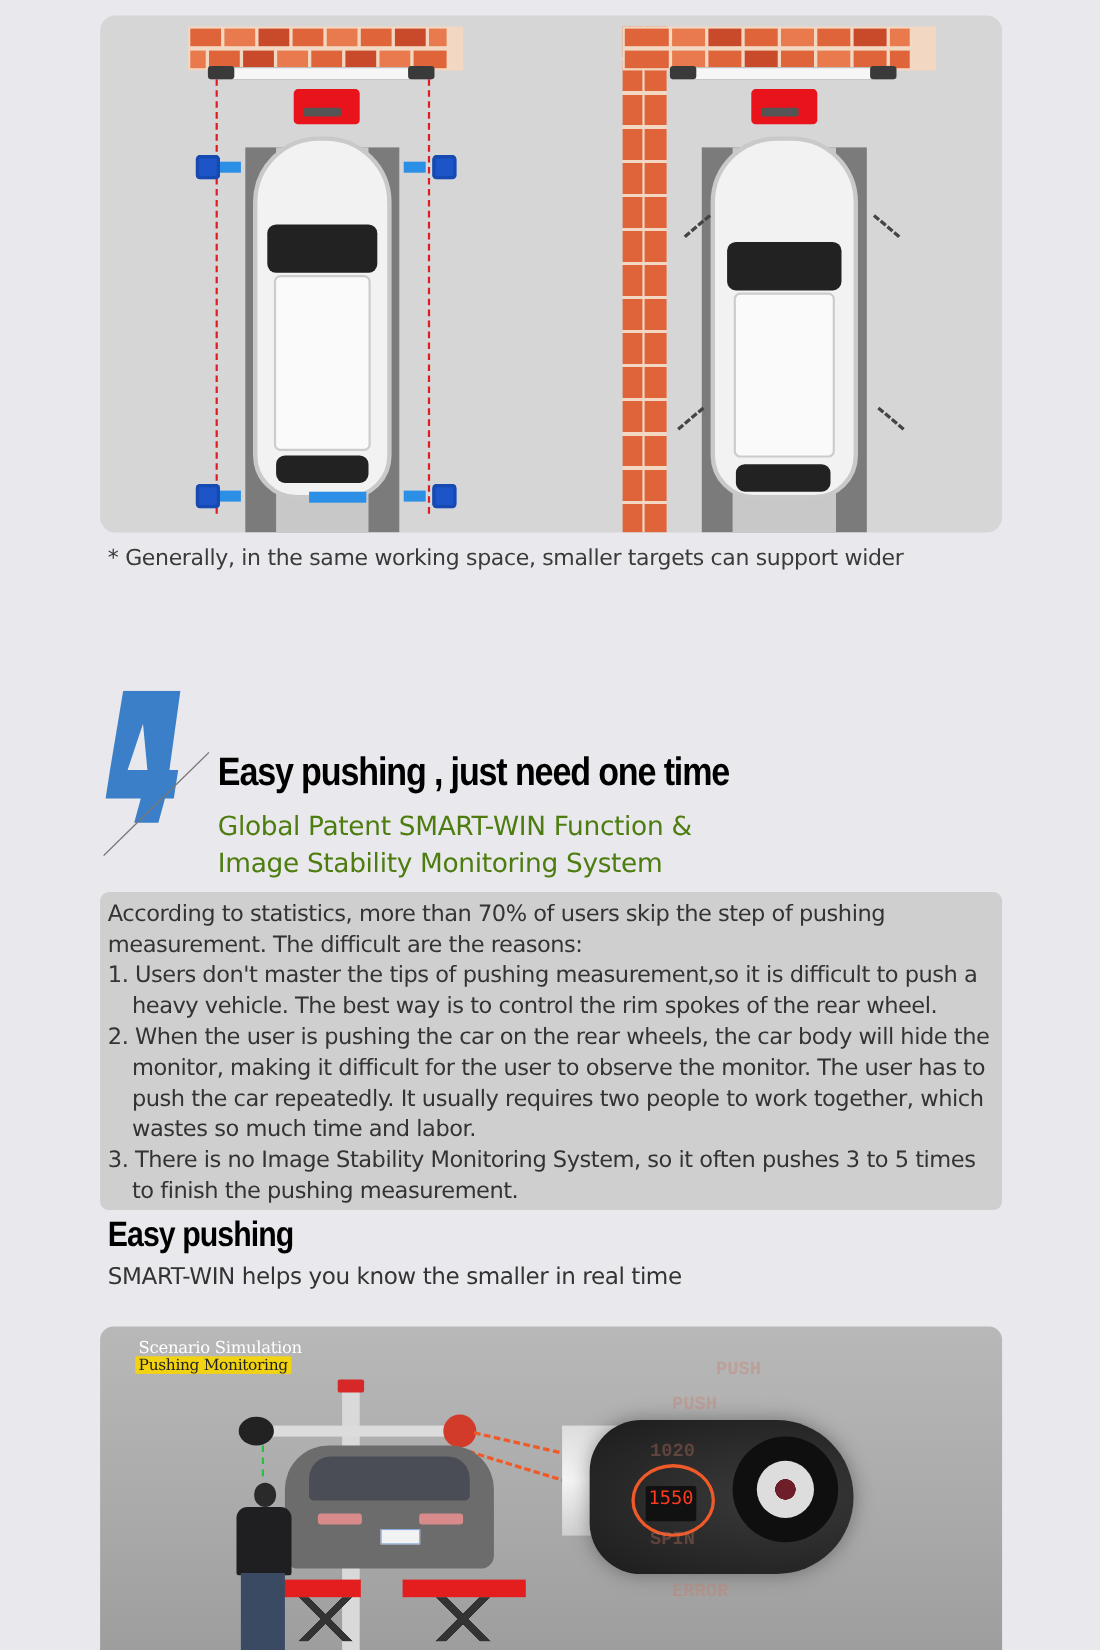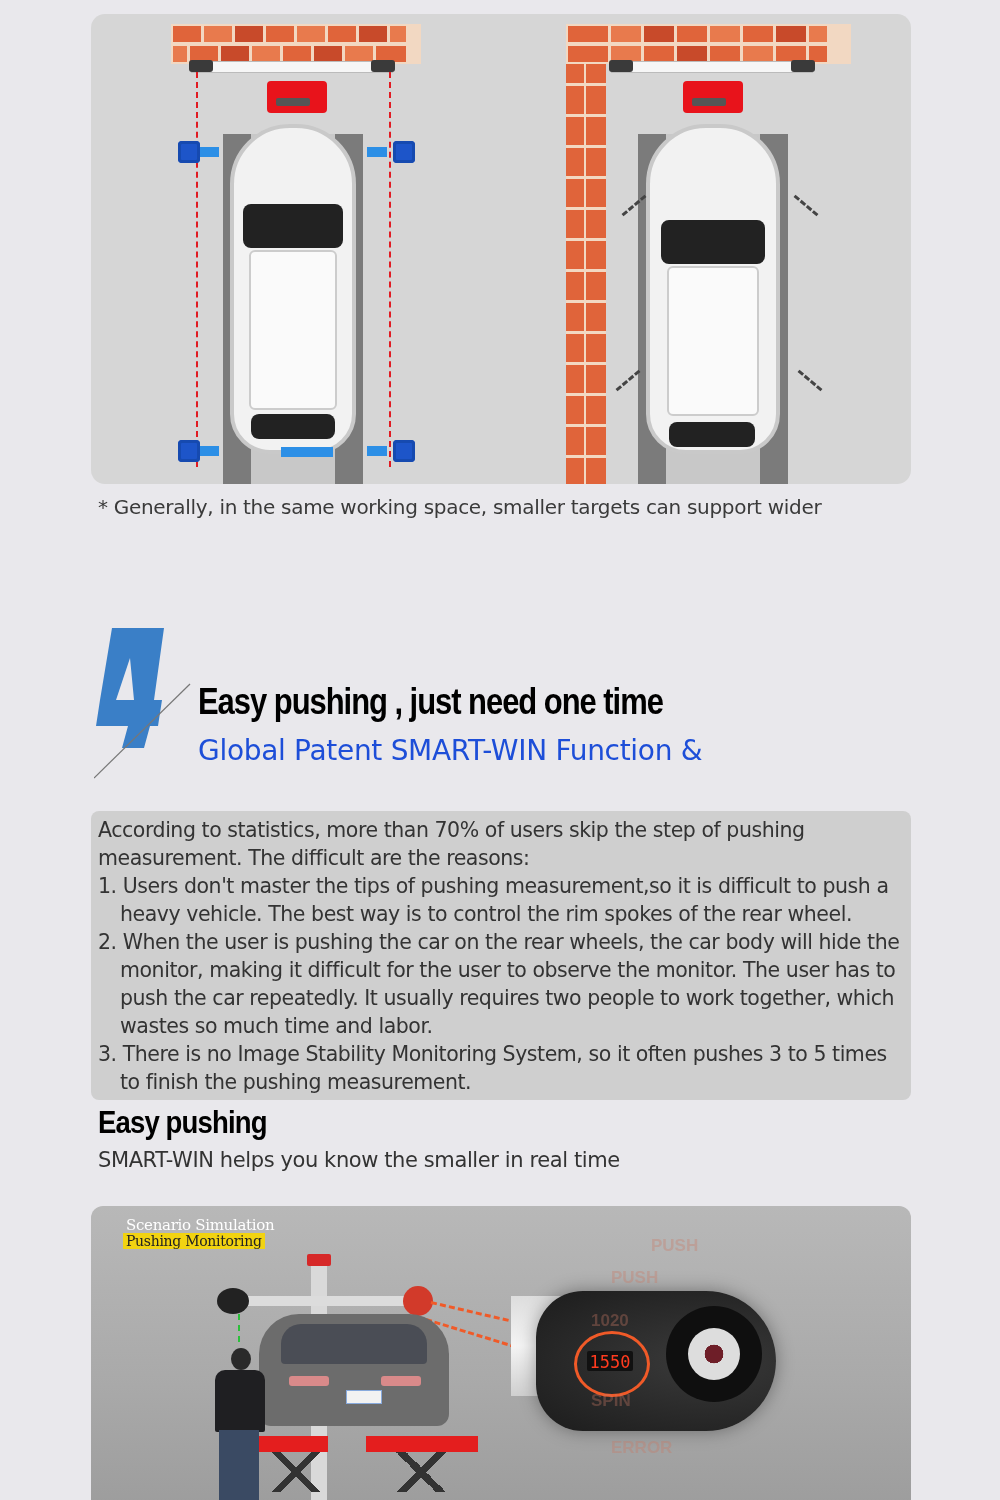--- a/index.html
+++ b/index.html
@@ -23,32 +23,32 @@
   .roof{position:absolute;background:#fafafa;border:2px solid #ccc;border-radius:6px;box-sizing:border-box;}
   .target{position:absolute;width:22px;height:22px;background:#1d55c9;border-radius:4px;box-shadow:inset 0 0 0 3px #164ab0;}
   .targetarm{position:absolute;height:10px;background:#2c8fe6;}
   .laser{position:absolute;width:0;border-left:2px dashed #e11b22;}
   .dash{position:absolute;width:30px;border-top:3px dashed #444;}
   .note{position:absolute;left:98px;top:493px;width:800px;font-size:20px;line-height:28px;color:#3a3a3a;letter-spacing:-0.3px;}
   .note .l2{padding-left:17px;}
   
   .num4{position:absolute;left:94px;top:628px;}
   .h1{position:absolute;left:198px;top:680px;font-family:"Liberation Sans","DejaVu Sans",sans-serif;font-weight:bold;font-size:36px;line-height:44px;color:#000;letter-spacing:-1.2px;transform:scaleX(0.86);transform-origin:left;}
-  .sub{position:absolute;left:198px;top:734px;font-size:28px;line-height:34px;color:#1d4ed8;letter-spacing:-0.3px;}
+  .sub{position:absolute;left:198px;top:734px;font-size:24px;line-height:34px;color:#4d7c0f;letter-spacing:-0.3px;}
   .box{position:absolute;left:91px;top:811px;width:820px;height:289px;background:#cfcfcf;border-radius:8px;box-sizing:border-box;padding:5px 6px 0 7px;font-size:20.5px;line-height:28px;color:#333;letter-spacing:-0.45px;}
   .box p{margin:0;}
   .box .li{padding-left:22px;text-indent:-22px;}
   .h2{position:absolute;left:98px;top:1102px;font-family:"Liberation Sans","DejaVu Sans",sans-serif;font-weight:bold;font-size:32px;line-height:40px;color:#000;letter-spacing:-1px;transform:scaleX(0.86);transform-origin:left;}
   .desc{position:absolute;left:98px;top:1146px;font-size:21px;line-height:28px;color:#333;letter-spacing:-0.4px;}
   
   .scene{position:absolute;left:91px;top:1206px;width:820px;height:300px;background:linear-gradient(180deg,#b8b8b8 0%,#a9a9a9 60%,#9d9d9d 100%);border-radius:12px 12px 0 0;overflow:hidden;}
   .tag1{position:absolute;left:35px;top:10px;font-family:"DejaVu Serif","Liberation Serif",serif;font-size:15px;color:#fff;letter-spacing:-0.3px;}
   .tag2{position:absolute;left:32px;top:27px;background:#f2d311;font-family:"DejaVu Serif","Liberation Serif",serif;font-size:14px;color:#222;padding:0 3px;letter-spacing:-0.3px;}
-  .lcd{position:absolute;left:587px;top:1351px;width:46px;height:20px;background:#111;color:#ff3b1f;font-family:"DejaVu Sans Mono","Liberation Mono",monospace;font-size:17px;line-height:22px;text-align:center;border-radius:2px;}
-  .ghost{position:absolute;font-family:Liberation Sans, sans-serif;color:rgba(200,120,100,0.35);font-size:17px;font-weight:bold;}
+  .lcd{position:absolute;left:587px;top:1351px;width:46px;height:32px;background:#111;color:#ff3b1f;font-family:"DejaVu Sans Mono","Liberation Mono",monospace;font-size:17px;line-height:22px;text-align:center;border-radius:2px;}
+  .ghost{position:absolute;font-family:Liberation Mono, monospace;color:rgba(200,120,100,0.35);font-size:17px;font-weight:bold;}
 </style>
 </head>
 <body>
 
 <div class="panel">
 
   <div class="bricks" style="left:80px;top:10px;width:250px;height:40px;">
     <div class="brick" style="width:28px"></div>
       <div class="brick l" style="width:28px"></div>
       <div class="brick d" style="width:28px"></div>
@@ -134,20 +134,21 @@
   <div>* Generally, in the same working space, smaller targets can support wider</div>
 </div>
 
 <svg class="num4" width="100" height="152" viewBox="0 0 100 152">
   <path d="M18 0 L70 0 L70 0 L60 72 L68 72 L64 98 L56 98 L50 120 L28 120 L34 98 L2 98 L6 72 Z M36 30 L22 72 L40 72 Z" fill="#3a7fc7" fill-rule="evenodd"></path>
   <line x1="0" y1="150" x2="96" y2="56" stroke="#777" stroke-width="1.2"></line>
 </svg>
 <div class="h1">Easy pushing , just need one time</div>
 <div class="sub">
   <div>Global Patent SMART-WIN Function &amp;</div>
+  <div>Image Stability Monitoring System</div>
 </div>
 
 <div class="box">
   <p>According to statistics, more than 70% of users skip the step of pushing</p>
   <p>measurement. The difficult are the reasons:</p>
   <p class="li">1. Users don't master the tips of pushing measurement,so it is difficult to push a heavy vehicle. The best way is to control the rim spokes of the rear wheel.</p>
   <p class="li">2. When the user is pushing the car on the rear wheels, the car body will hide the monitor, making it difficult for the user to observe the monitor. The user has to push the car repeatedly. It usually requires two people to work together, which wastes so much time and labor.</p>
   <p class="li">3. There is no Image Stability Monitoring System, so it often pushes 3 to 5 times to finish the pushing measurement.</p>
 </div>
 

